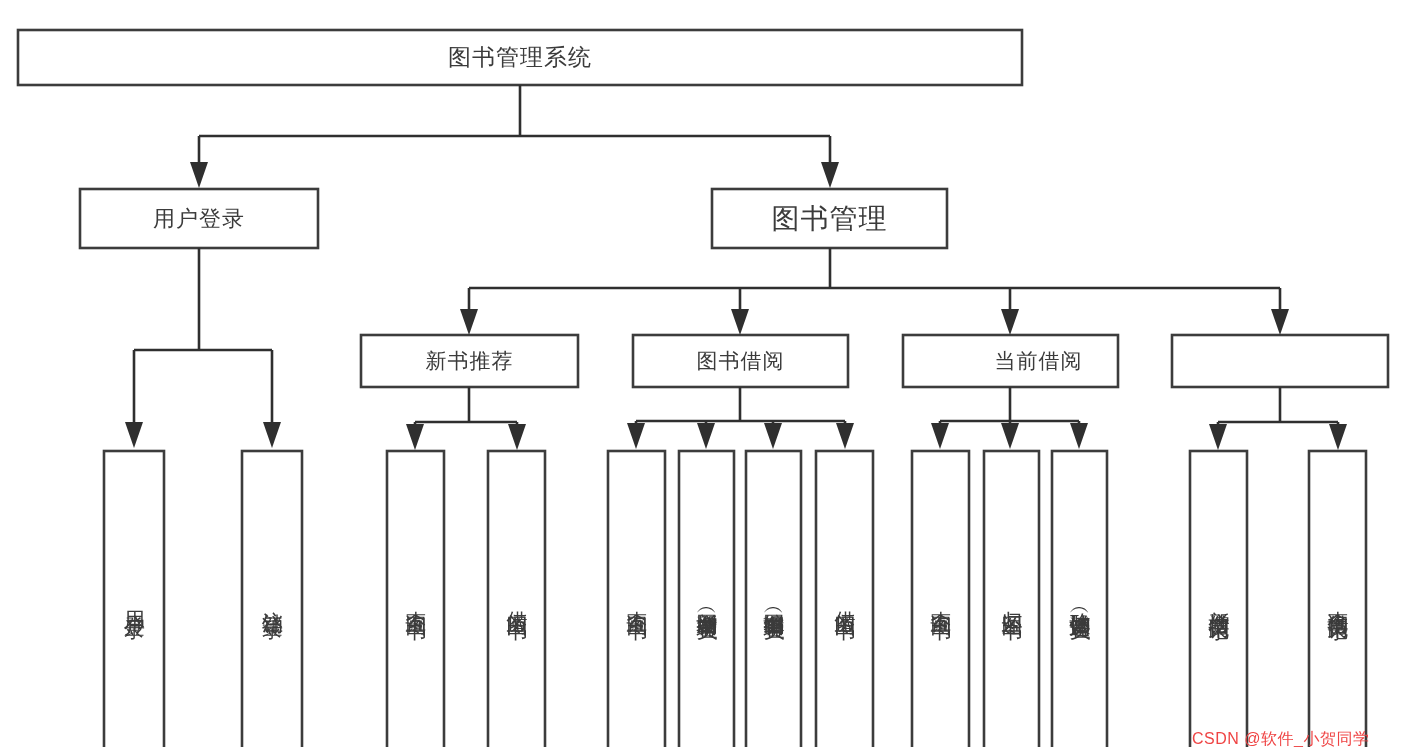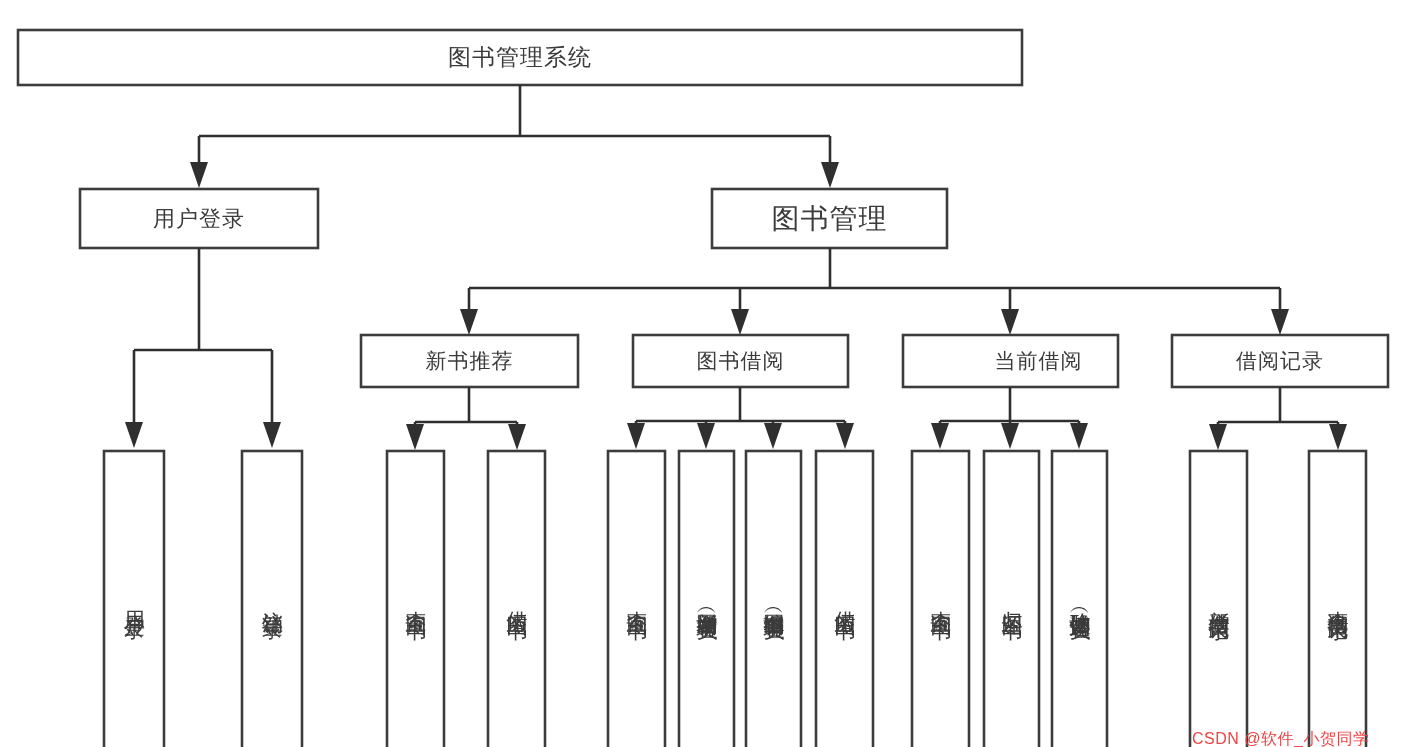--- a/index.html
+++ b/index.html
@@ -155,21 +155,20 @@
   <div class="node-label" style="left:80px;top:173px;width:238px;height:59px;font-size:22px;">用户登录</div>
 
   <div class="node-label" style="left:712px;top:173px;width:235px;height:59px;font-size:28px;">图书管理</div>
 
   <div class="node-label" style="left:633px;top:319px;width:215px;height:52px;font-size:21px;">图书借阅</div>
 
   <div class="node-label" style="left:361px;top:319px;width:217px;height:52px;font-size:21px;">新书推荐</div>
 
   <div class="node-label" style="left:903px;top:319px;width:215px;height:52px;font-size:21px;padding-left:28px;">当前借阅</div>
 
-  <div class="node-label" style="left:1172px;top:319px;width:216px;height:52px;font-size:21px;">借阅记录</div>
 
   <div class="node-label vert" style="left:104px;top:435px;width:60px;height:298px;">用户登录</div>
 
   <div class="node-label vert" style="left:242px;top:435px;width:60px;height:298px;">注销登录</div>
 
   <div class="node-label vert" style="left:387px;top:435px;width:57px;height:298px;">查询图书</div>
 
   <div class="node-label vert" style="left:488px;top:435px;width:57px;height:298px;">借阅图书</div>
 
   <div class="node-label vert" style="left:608px;top:435px;width:57px;height:298px;">查询图书</div>

